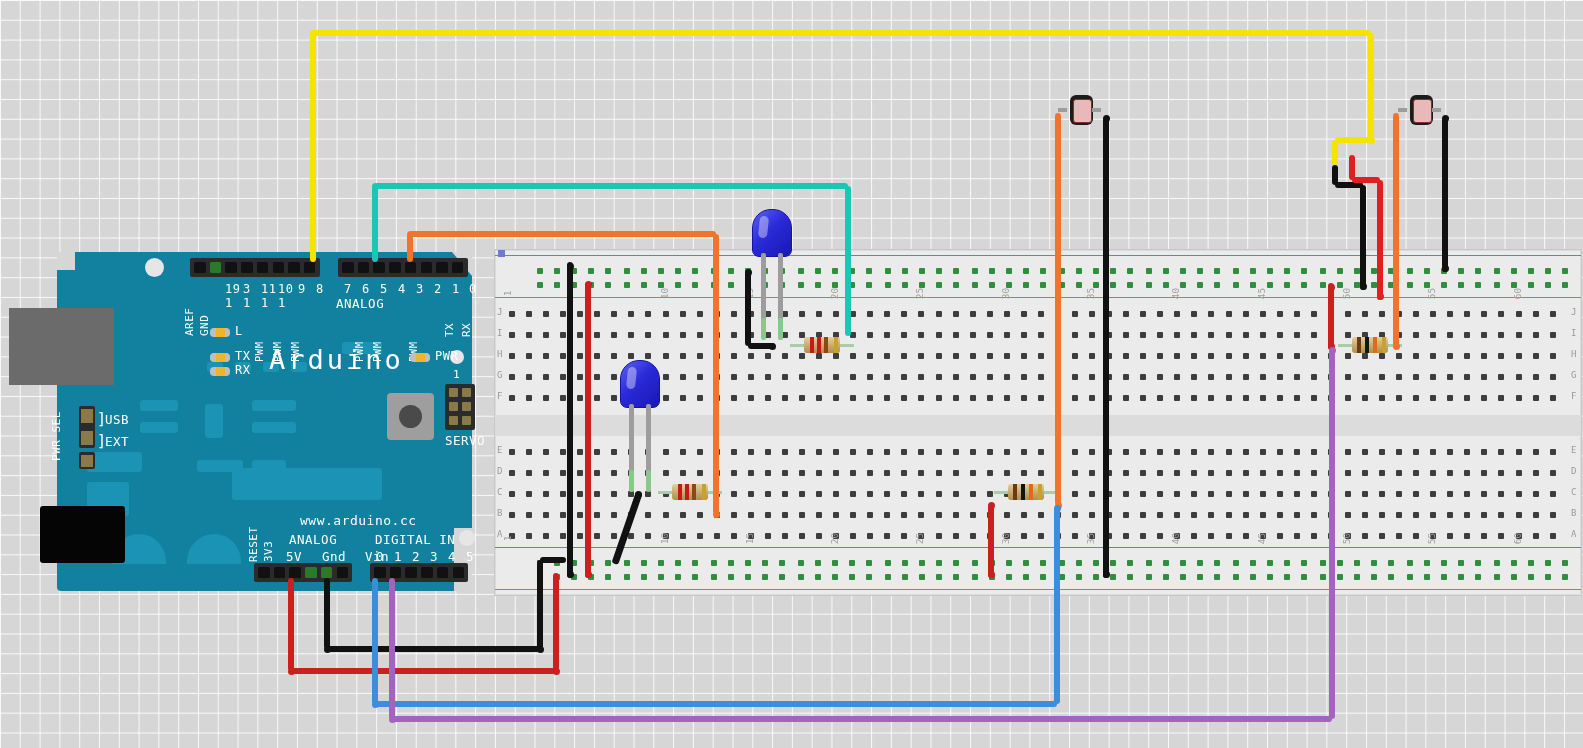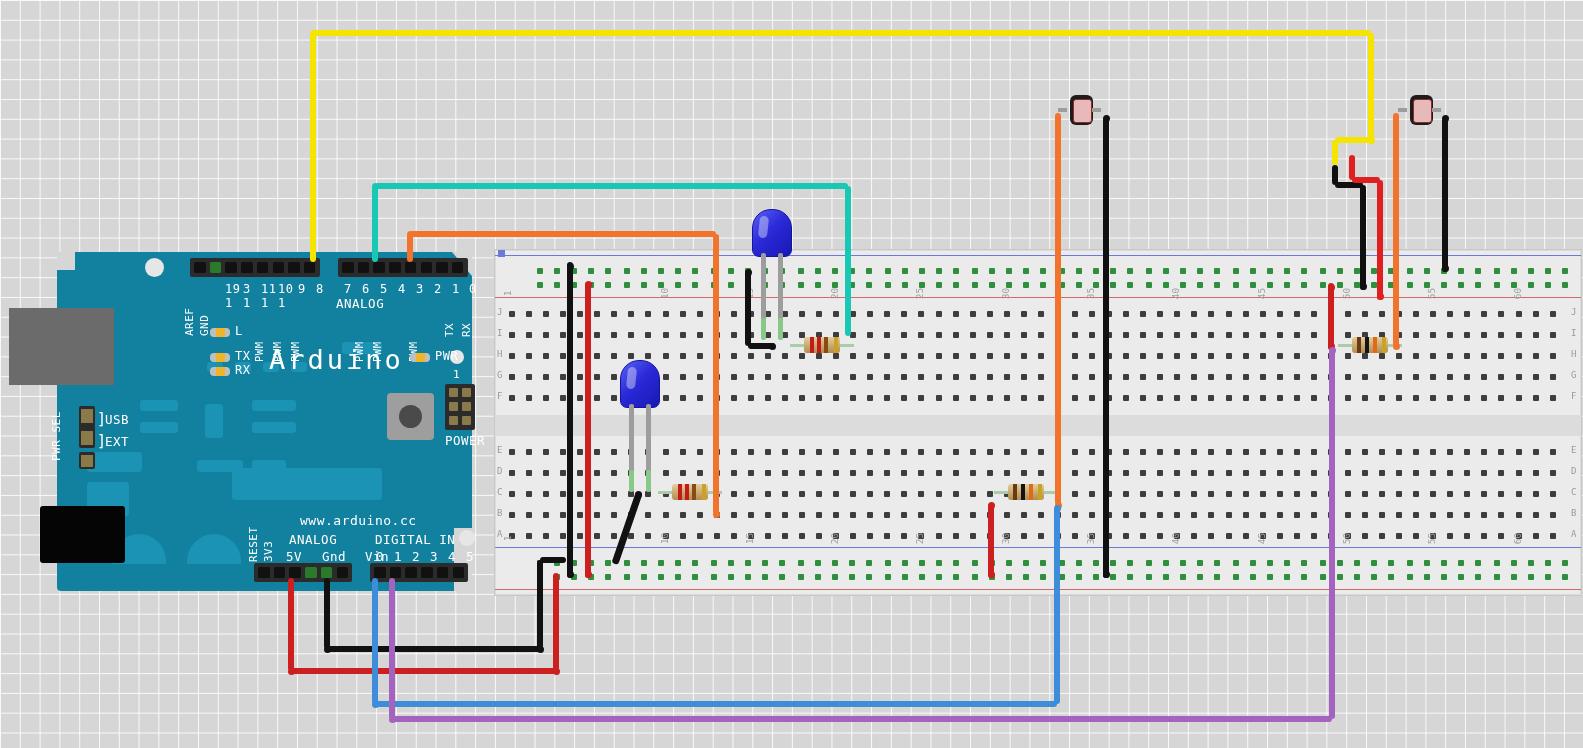--- a/index.html
+++ b/index.html
@@ -203,21 +203,21 @@
 
     <div class="icsp" style="left:388px;top:132px;width:30px;height:46px;">
       <div class="p" style="left:4px;top:4px;"></div>
       <div class="p" style="left:17px;top:4px;"></div>
       <div class="p" style="left:4px;top:18px;"></div>
       <div class="p" style="left:17px;top:18px;"></div>
       <div class="p" style="left:4px;top:32px;"></div>
       <div class="p" style="left:17px;top:32px;"></div>
     </div>
     <div class="boardtxt" style="left:396px;top:116px;font-size:11px;">1</div>
-    <div class="boardtxt" style="left:388px;top:181px;font-size:12.5px;">POWER</div>
+    <div class="boardtxt" style="left:388px;top:181px;font-size:12.5px;">SERVO</div>
 
     <div class="boardtxt vert" style="left:203px;top:297px;font-size:11px;">RESET</div>
     <div class="boardtxt vert" style="left:218px;top:297px;font-size:11px;">3V3</div>
     <div class="boardtxt" style="left:229px;top:297px;font-size:12.5px;">5V</div>
     <div class="boardtxt" style="left:265px;top:297px;font-size:12.5px;">Gnd</div>
     <div class="boardtxt" style="left:308px;top:297px;font-size:12.5px;">Vin</div>
     <div class="boardtxt" style="left:232px;top:280px;font-size:12.5px;">ANALOG</div>
     <div class="hdr" style="left:197px;top:311px;height:19px;padding:0 2px;">
       <div class="pin"></div>
       <div class="pin"></div>

